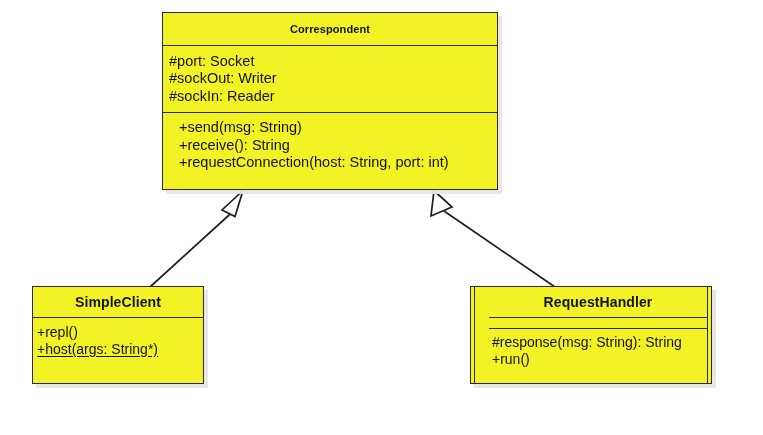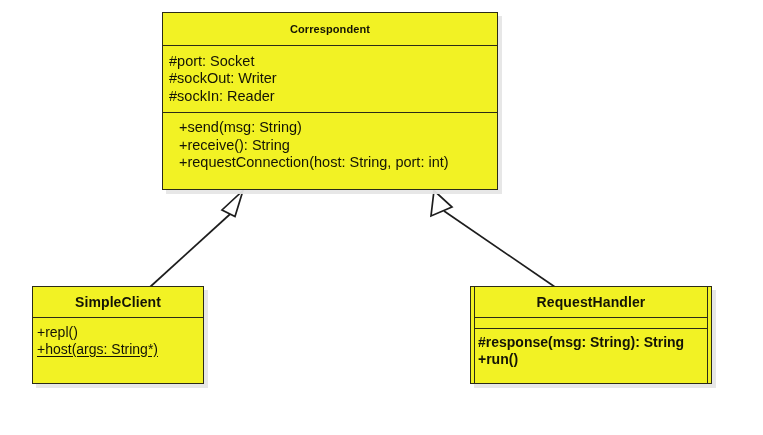--- a/index.html
+++ b/index.html
@@ -40,20 +40,21 @@
     border-right-width: 1.6px;
     padding: 0 3px;
     background: #f2f224;
   }
   .uml-class.framed .inner {
     border-left: 1.6px solid #2b2b17;
     border-right: 1.6px solid #2b2b17;
     height: 100%;
     box-sizing: border-box;
     background: #f2f224;
+    padding-left: 14px;
   }
   .uml-class .inner {
     height: 100%;
     box-sizing: border-box;
   }
   .compartment {
     box-sizing: border-box;
     background: #f2f224;
   }
   .compartment.sep {
@@ -129,21 +130,20 @@
   #class-requesthandler .class-name {
     font-size: 14px;
     line-height: 30px;
     height: 30px;
   }
   #class-requesthandler .attrs {
     height: 11px;
   }
   #class-requesthandler .ops {
     padding: 4px 3px 4px 3px;
-    font-weight: bold;
   }
   #class-requesthandler .member {
     font-size: 14px;
     padding: 1.5px 0;
   }
 </style>
 </head>
 <body>
 
 <div id="diagram">

